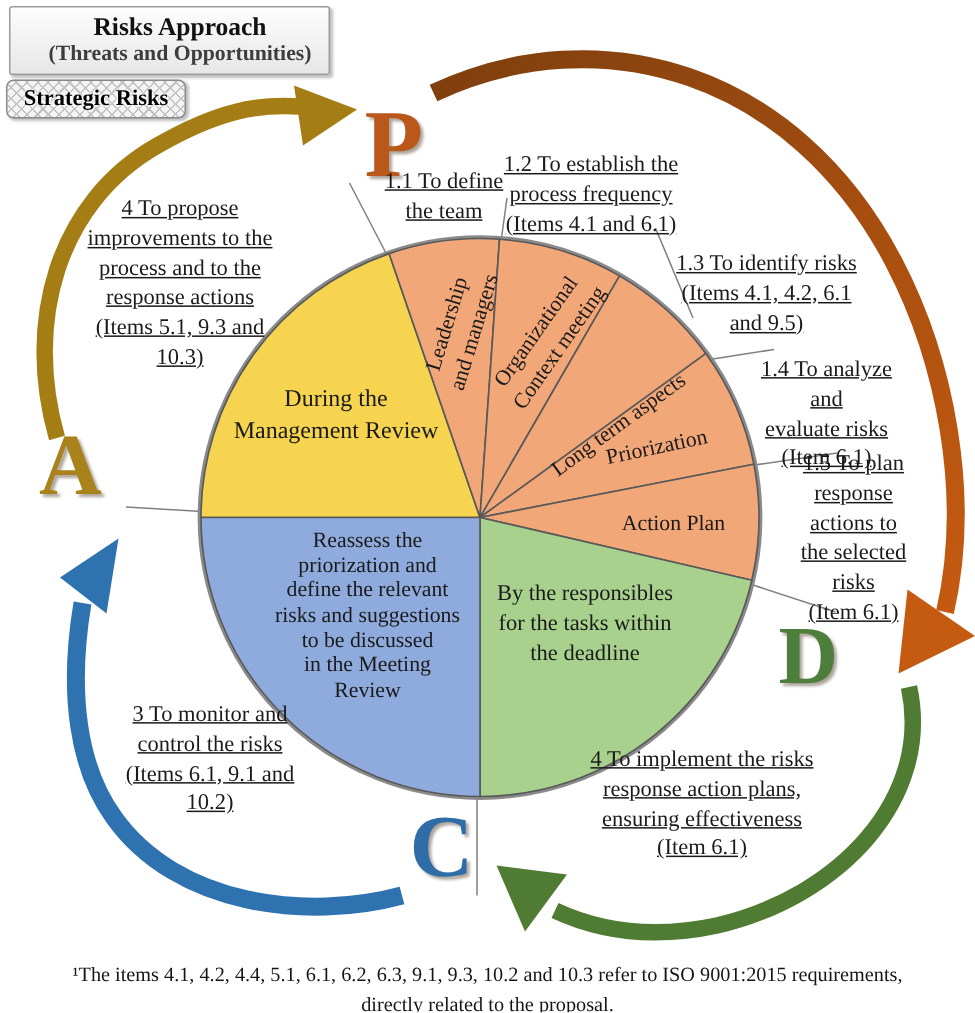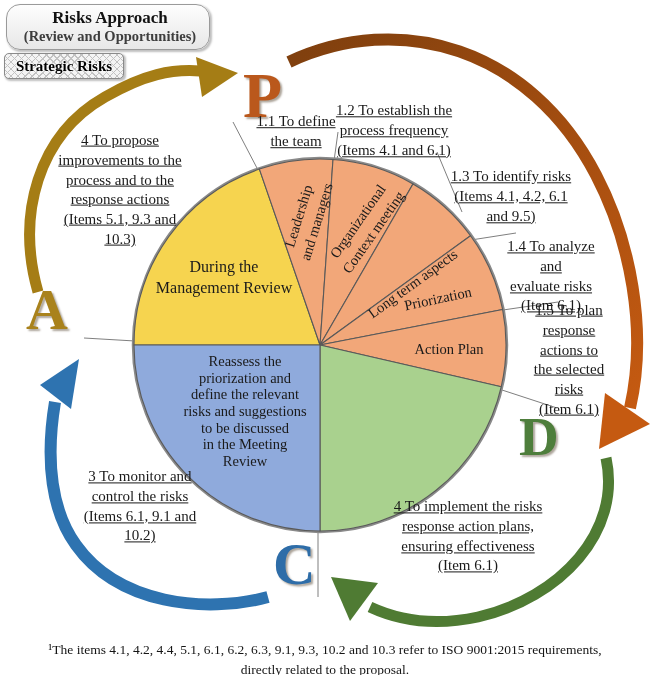--- a/index.html
+++ b/index.html
@@ -13,22 +13,22 @@
   .seg{transform-origin:center center;}
   .cycle-letter{
     position:absolute;font-weight:bold;line-height:1;
     text-shadow:2px 2px 2px rgba(50,30,5,.40);
   }
   #letter-p{left:243px;top:64px;font-size:64px;color:#BA581C;}
   #letter-d{left:519px;top:409px;font-size:55px;color:#4E7E3C;}
   #letter-c{left:273px;top:535px;font-size:59px;color:#2E6DA8;}
   #letter-a{left:26px;top:281px;font-size:58px;color:#A9821C;}
   #title-box{
-    position:absolute;left:6px;top:4px;width:198px;padding:3px 0 4px 4px;
-    border:1px solid #9a9a9a;border-radius:14px;text-align:center;
+    position:absolute;left:6px;top:4px;width:198px;padding:3px 0 4px 14px;
+    border:1px solid #9a9a9a;border-radius:2px;text-align:center;
     background:linear-gradient(#fdfdfd,#e7e7e7);
     box-shadow:1.5px 1.5px 2px rgba(0,0,0,.25);
   }
   #title-line1{font-size:17px;font-weight:bold;color:#111;}
   #title-line2{font-size:14.5px;font-weight:bold;color:#3d3d3d;}
   #level-box{
     position:absolute;left:4px;top:53px;width:118px;height:24px;
     border:1px solid #8a8a8a;border-radius:5px;text-align:center;line-height:24px;
     background-color:#f4f4f4;
     background-image:
@@ -94,21 +94,21 @@
       <path d="M320,345 L470.5,235.7 A186,186 0 0 0 413,183.9 Z" fill="#F2A779"></path>
       <path d="M320,345 L502.6,309.5 A186,186 0 0 0 470.5,235.7 Z" fill="#F2A779"></path>
       <path d="M320,345 L501.2,386.8 A186,186 0 0 0 502.6,309.5 Z" fill="#F2A779"></path>
       <path d="M320,345 L320,531 A186,186 0 0 0 501.2,386.8 Z" fill="#A9D18E"></path>
       <path d="M320,345 L134,345 A186,186 0 0 0 320,531 Z" fill="#8FAADC"></path>
     </g>
   </svg>
 
   <div id="title-box">
     <div id="title-line1">Risks Approach</div>
-    <div id="title-line2">(Review and Opportunities)</div>
+    <div id="title-line2">(Threats and Opportunities)</div>
   </div>
   <div id="level-box">
     <span id="level-label">Strategic Risks</span>
   </div>
 
   <div class="cycle-letter" id="letter-p">P</div>
   <div class="cycle-letter" id="letter-d">D</div>
   <div class="cycle-letter" id="letter-c">C</div>
   <div class="cycle-letter" id="letter-a">A</div>
 
@@ -122,20 +122,23 @@
 
   <div class="txt" style="left:224px;top:277px;font-size:16px;transform:translate(-50%,-50%);">During the
 Management Review</div>
   <div class="txt" style="left:245px;top:411px;font-size:14.5px;line-height:1.15;transform:translate(-50%,-50%);">Reassess the
 priorization and
 define the relevant
 risks and suggestions
 to be discussed
 in the Meeting
 Review</div>
+  <div class="txt" style="left:390px;top:417px;font-size:15px;transform:translate(-50%,-50%);">By the responsibles
+for the tasks within
+the deadline</div>
 
   <div class="txt annot" style="left:296px;top:132px;">1.1 To define
 the team</div>
   <div class="txt annot" style="left:394px;top:131px;">1.2 To establish the
 process frequency
 (Items 4.1 and 6.1)</div>
   <div class="txt annot" style="left:511px;top:197px;">1.3 To identify risks
 (Items 4.1, 4.2, 6.1
 and 9.5)</div>
   <div class="txt annot" style="left:551px;top:277px;">1.4 To analyze and

